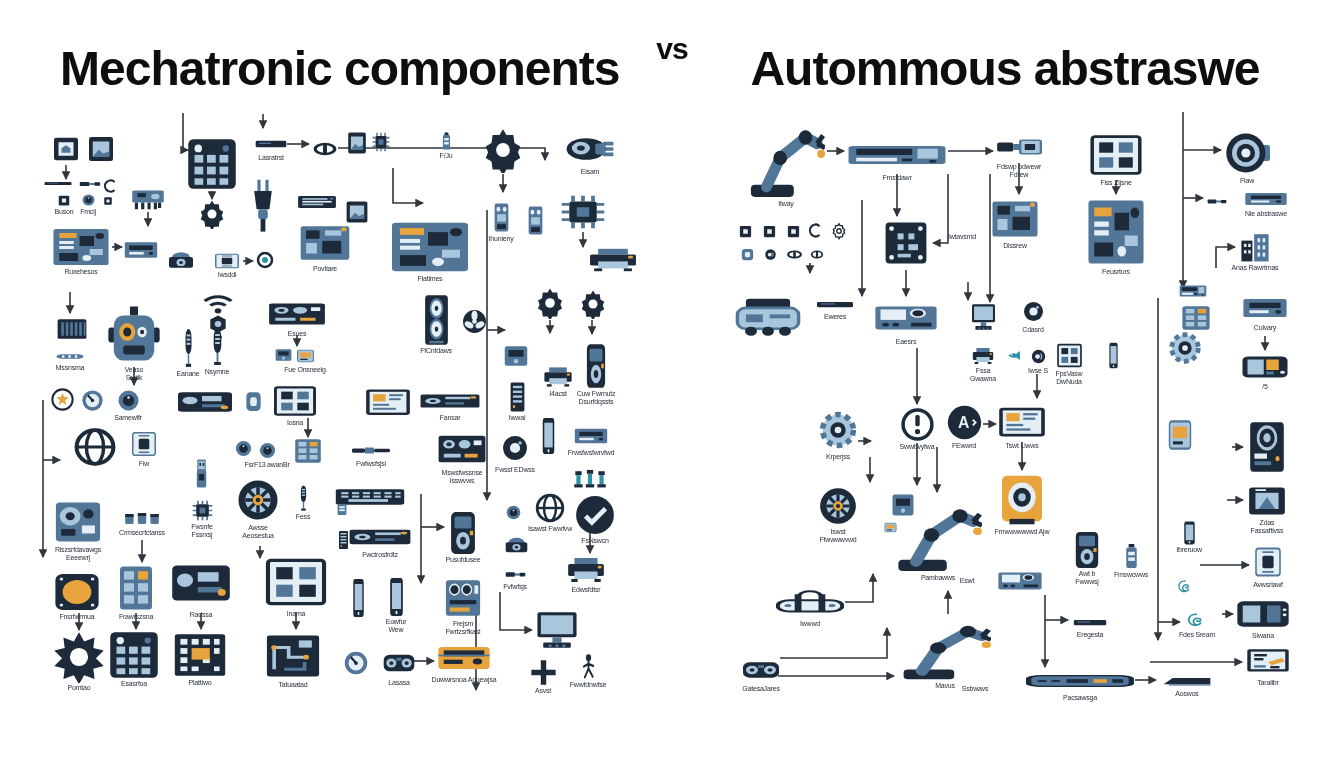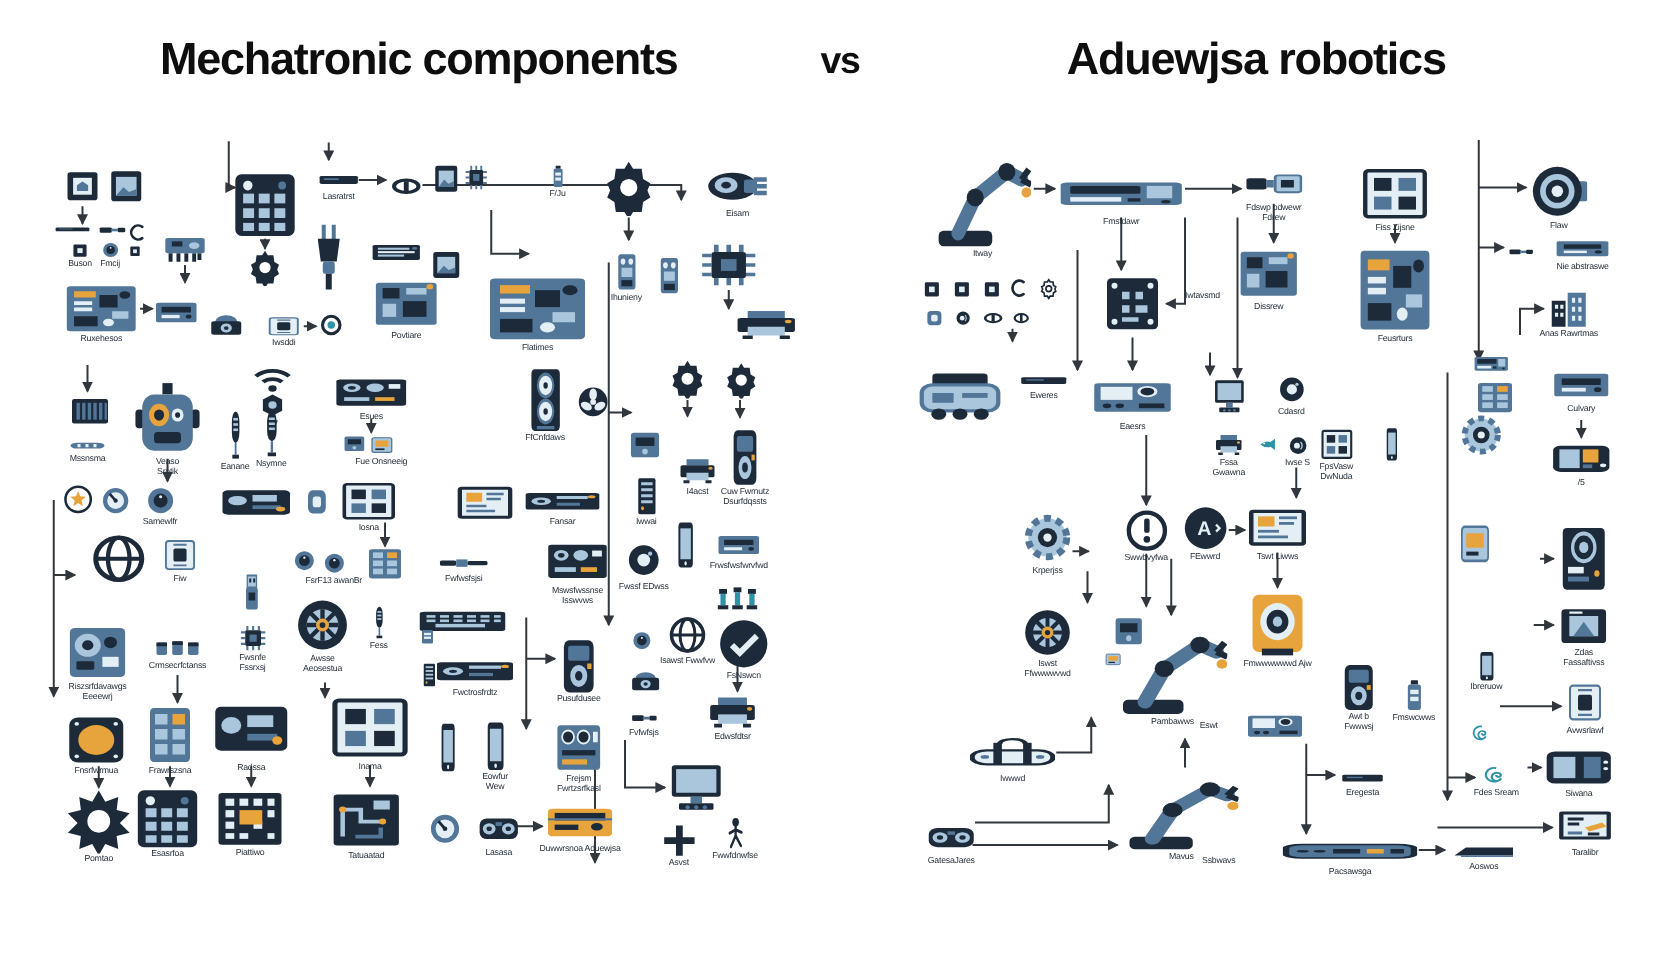--- a/index.html
+++ b/index.html
@@ -1,19 +1,19 @@
 <!DOCTYPE html>
 <html><head>
 <meta charset="utf-8">
 <style>
   html,body{margin:0;padding:0}
   body{width:1344px;height:768px;background:#ffffff;position:relative;overflow:hidden;
        font-family:"Liberation Sans",sans-serif}
   .titles{position:absolute;left:0;top:0;width:1344px;height:80px}
-  .title{position:absolute;top:26px;font-weight:bold;font-size:36px;letter-spacing:-1px;
+  .title{position:absolute;top:41px;font-weight:bold;font-size:48px;letter-spacing:-1px;
          color:#0e0e0e;text-align:center;white-space:nowrap}
   #t-left{left:60px;width:550px}
   #t-vs{left:628px;width:88px;font-size:30px;top:32px}
   #t-right{left:740px;width:530px}
   #canvas{position:absolute;left:0;top:0;width:1344px;height:768px}
   .panel{position:absolute;left:0;top:0;width:1344px;height:768px}
   svg.edges{position:absolute;left:0;top:0}
   svg.edges polyline{fill:none;stroke:#31373d;stroke-width:1.6px}
   .node{position:absolute}
   .node > svg{display:block}
@@ -652,21 +652,21 @@
         <circle cx="20" cy="18" r="7" fill="#1c2a3a"></circle>
         <circle cx="20" cy="18" r="3" fill="#a9c6dc"></circle>
         <rect x="10" y="34" width="20" height="4" fill="#1c2a3a"></rect>
       </symbol>
 </defs>
 </svg>
 
 <div class="titles">
   <div class="title" id="t-left">Mechatronic components</div>
   <div class="title" id="t-vs">vs</div>
-  <div class="title" id="t-right">Aduewjsa robotics</div>
+  <div class="title" id="t-right">Autommous abstraswe</div>
 </div>
 
 <div id="canvas">
   <div class="panel">
     <svg class="edges" id="edges-left" width="1344" height="768">
       <defs>
         <marker id="arr" viewBox="0 0 8 8" refX="7" refY="4" markerWidth="5.5" markerHeight="5.5" orient="auto-start-reverse">
           <path d="M0 0L8 4 0 8z" fill="#31373d"></path>
         </marker>
       </defs>

